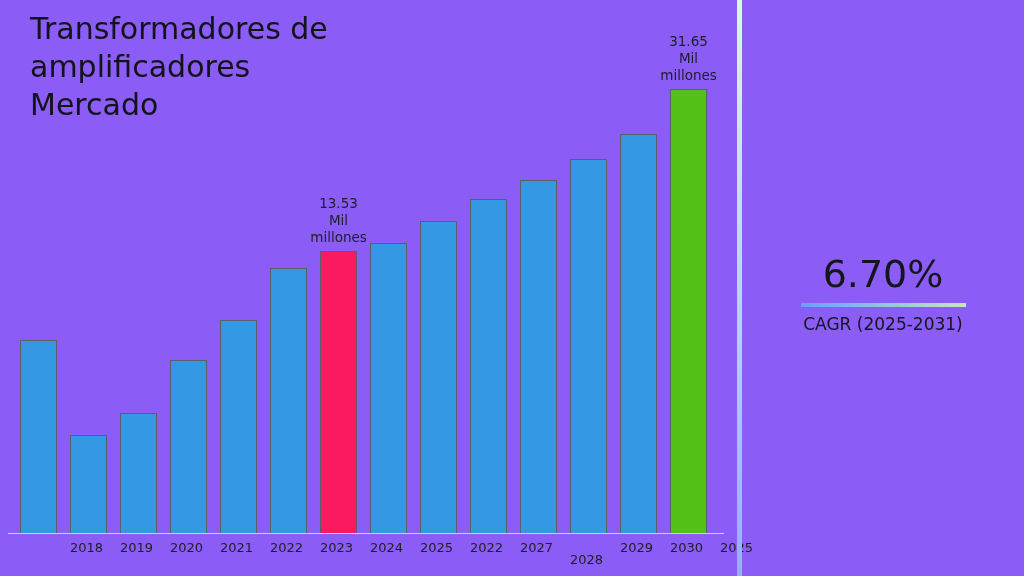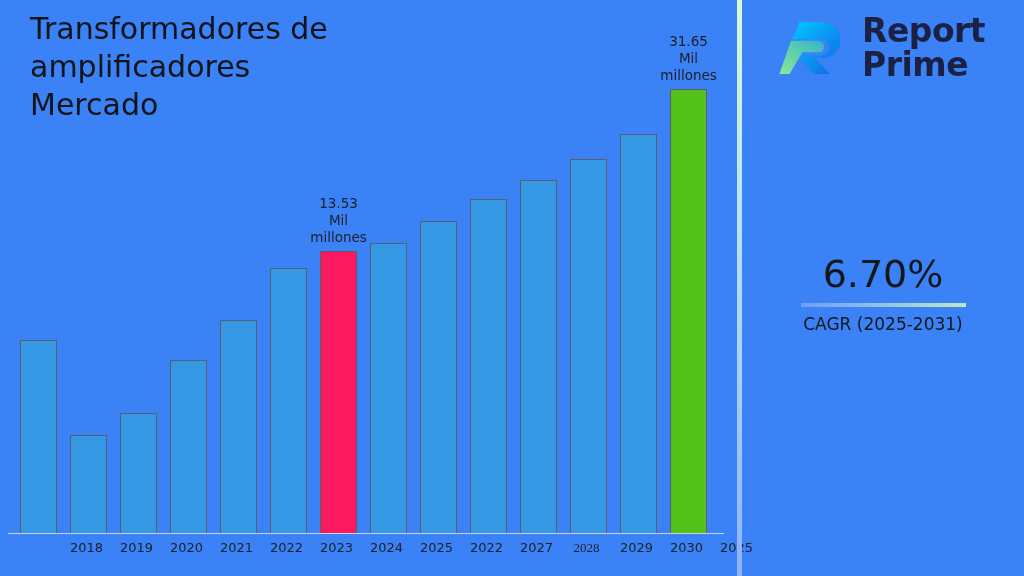--- a/index.html
+++ b/index.html
@@ -2,21 +2,21 @@
 <html><head>
 <meta charset="utf-8">
 <style>
   * { box-sizing: border-box; margin: 0; padding: 0; }
   html, body {
     width: 1024px; height: 576px;
     background: #ebf1fc;
     font-family: "DejaVu Sans", "Liberation Sans", sans-serif;
     overflow: hidden;
   }
-  #root { position: relative; width: 1024px; height: 576px; background: #3b82f6; }
+  #root { position: relative; width: 1024px; height: 576px; background: #8b5cf6; }
 
   
   #chart-panel { position: absolute; left: 0; top: 0; width: 740px; height: 576px; }
 
   #page-title {
     position: absolute; left: 30px; top: 10px; width: 480px;
     font-size: 30px; line-height: 38px; color: #111418; font-weight: 400;
     white-space: pre-line;
   }
 
@@ -145,21 +145,21 @@
         <div class="bar-group" style="left: 470px; width: 37px; height: 334px;">
           <div class="bar blue" title="2027: 16 Mil millones" style="height: 334px; background: rgb(52, 152, 229); border-color: rgb(89, 96, 107);"></div>
         </div>
         <div style="position: absolute; left: 470px; width: 37px; bottom: 18px; height: 18px;">
           <div class="tick-label" style="bottom: auto; top: 0px;">2027</div>
         </div>
         <div class="bar-group" style="left: 520px; width: 37px; height: 353px;">
           <div class="bar blue" title="2028: 16.95 Mil millones" style="height: 353px; background: rgb(52, 152, 229); border-color: rgb(89, 96, 107);"></div>
         </div>
         <div style="position: absolute; left: 520px; width: 37px; bottom: 18px; height: 18px;">
-          <div class="tick-label" style="bottom: auto; top: 0px; font-family: Liberation Serif, serif;">2028</div>
+          <div class="tick-label" style="bottom: auto; top: 12px;">2028</div>
         </div>
         <div class="bar-group" style="left: 570px; width: 37px; height: 374px;">
           <div class="bar blue" title="2029: 17.95 Mil millones" style="height: 374px; background: rgb(52, 152, 229); border-color: rgb(89, 96, 107);"></div>
         </div>
         <div style="position: absolute; left: 570px; width: 37px; bottom: 18px; height: 18px;">
           <div class="tick-label" style="bottom: auto; top: 0px;">2029</div>
         </div>
         <div class="bar-group" style="left: 620px; width: 37px; height: 399px;">
           <div class="bar blue" title="2030: 19.15 Mil millones" style="height: 399px; background: rgb(52, 152, 229); border-color: rgb(89, 96, 107);"></div>
         </div>
@@ -174,40 +174,20 @@
         <div style="position: absolute; left: 670px; width: 37px; bottom: 18px; height: 18px;">
           <div class="tick-label" style="bottom: auto; top: 0px;">2025</div>
         </div>
       </div>
   </div>
 
   <div id="divider"></div>
 
   <div id="side-panel">
 
-    <div id="logo">
-      <span id="logo-mark">
-        <svg viewBox="0 0 100 100" width="72" height="72" aria-hidden="true">
-          <defs>
-            <linearGradient id="gBlue" x1="0" y1="0" x2="1" y2="1">
-              <stop offset="0%" stop-color="#00c8ff"></stop>
-              <stop offset="100%" stop-color="#1464e6"></stop>
-            </linearGradient>
-            <linearGradient id="gGreen" x1="0" y1="1" x2="1" y2="0">
-              <stop offset="0%" stop-color="#8cf08c"></stop>
-              <stop offset="100%" stop-color="#33b6c8"></stop>
-            </linearGradient>
-          </defs>
-          <path d="M30 14 H62 a25 25 0 0 1 0 50 H52 l20 22 H50 L26 60 h34 a11 11 0 0 0 0 -22 H20 Z" fill="url(#gBlue)"></path>
-          <path d="M18 40 H56 a8 8 0 0 1 0 16 H34 L16 86 H2 L18 40 Z" fill="url(#gGreen)" opacity="0.95"></path>
-        </svg>
-      </span>
-      <span id="logo-text">Report
-Prime</span>
-    </div>
 
     <div id="cagr-block">
       <div id="cagr-value">6.70%</div>
       <div id="cagr-rule"></div>
       <div id="cagr-caption">CAGR (2025-2031)</div>
     </div>
 
   </div>
 </div>
 

